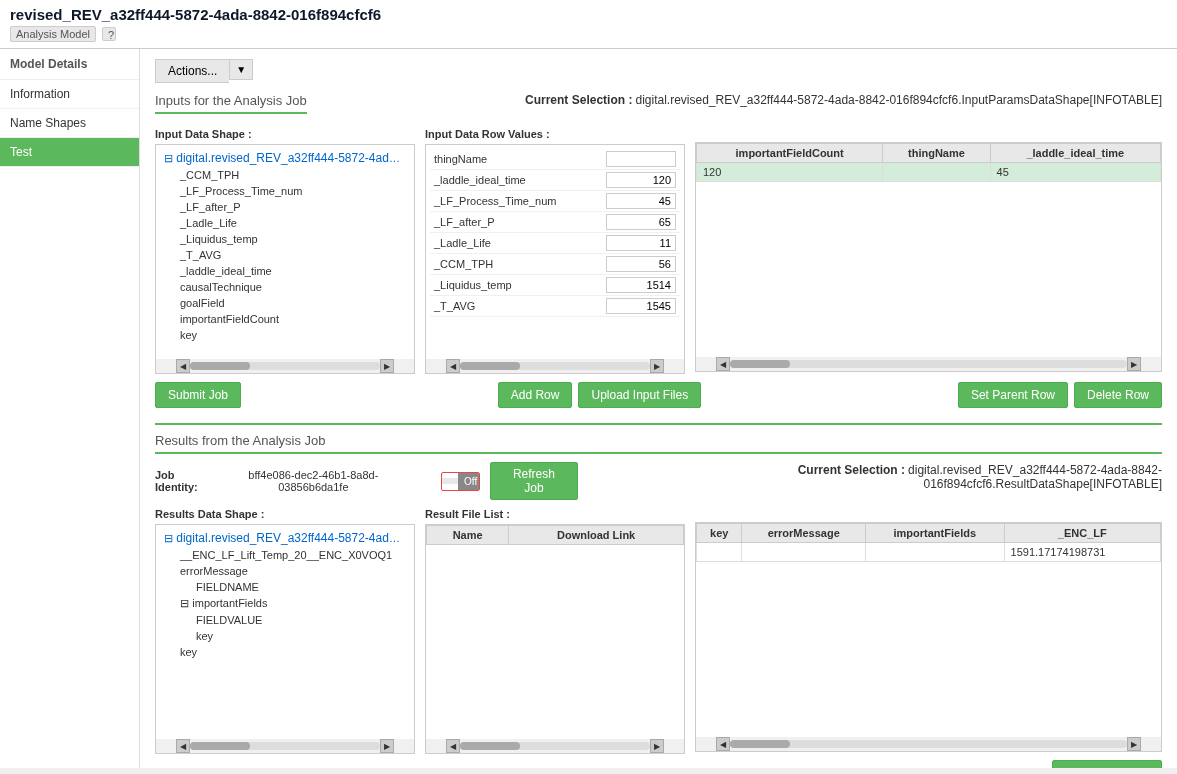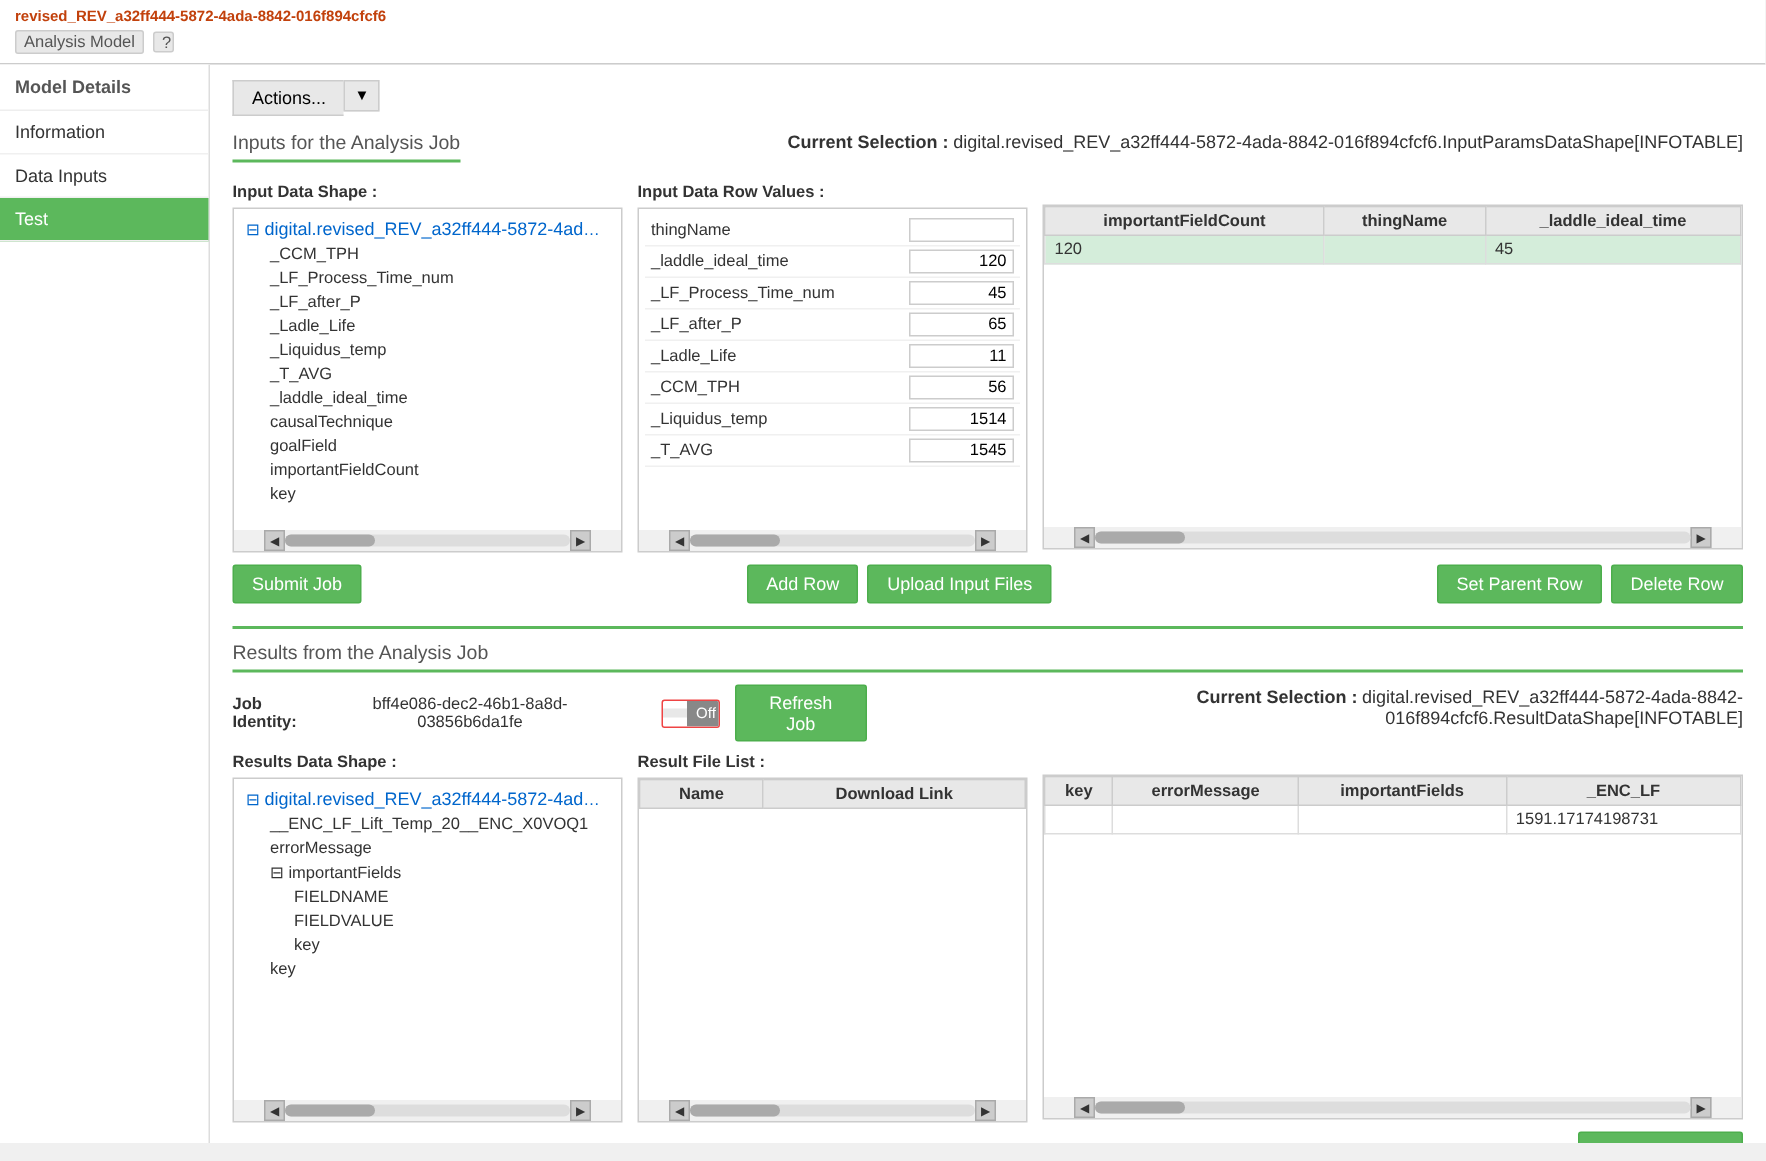--- a/index.html
+++ b/index.html
@@ -1,19 +1,19 @@
 <!DOCTYPE html>
 <html><head>
   <meta charset="utf-8">
   <style>
     * { box-sizing: border-box; margin: 0; padding: 0; font-family: Arial, sans-serif; font-size: 12px; }
     body { background: #f0f0f0; color: #333; }
     
     .app-header { background: #fff; border-bottom: 1px solid #ccc; padding: 6px 10px; }
-    .app-title { font-size: 10px; font-weight: bold; color: #c2410c; }
+    .app-title { font-size: 15px; font-weight: bold; color: #0f172a; }
     .app-subtitle { display: flex; align-items: center; gap: 6px; margin-top: 3px; }
     .app-subtitle span { font-size: 11px; color: #555; background: #e8e8e8; border: 1px solid #ccc; padding: 1px 5px; border-radius: 2px; }
     .help-icon { display: inline-block; width: 14px; height: 14px; border-radius: 50%; border: 1px solid #666; text-align: center; line-height: 12px; font-size: 10px; cursor: pointer; color: #555; }
     
     .main-layout { display: flex; height: calc(100vh - 55px); }
     
     .sidebar { width: 140px; background: #fff; border-right: 1px solid #ddd; flex-shrink: 0; }
     .sidebar-header { padding: 8px 10px; font-size: 12px; font-weight: bold; color: #555; border-bottom: 1px solid #eee; }
     .sidebar-item { padding: 7px 10px; cursor: pointer; color: #333; border-bottom: 1px solid #f0f0f0; }
     .sidebar-item.active { background: #5cb85c; color: #fff; }
@@ -91,21 +91,21 @@
   <div class="app-subtitle">
     <span>Analysis Model</span>
     <span class="help-icon">?</span>
   </div>
 </div>
 
 <div class="main-layout">
   <div class="sidebar">
     <div class="sidebar-header">Model Details</div>
     <div class="sidebar-item">Information</div>
-    <div class="sidebar-item">Data Inputs</div>
+    <div class="sidebar-item">Name Shapes</div>
     <div class="sidebar-item active">Test</div>
   </div>
 
   <div class="content">
     <div class="actions-bar">
       <button class="actions-btn">Actions...</button>
       <button class="actions-dropdown">▼</button>
     </div>
 
     <div>
@@ -261,22 +261,22 @@
 
         <div class="results-shape-panel">
           <div class="panel-label">Results Data Shape :</div>
           <div class="tree-container">
             <div class="tree-content">
               <div class="tree-item root">
                 ⊟ <span>digital.revised_REV_a32ff444-5872-4ada-884</span>
               </div>
               <div class="tree-item child">__ENC_LF_Lift_Temp_20__ENC_X0VOQ1</div>
               <div class="tree-item child">errorMessage</div>
+              <div class="tree-item child2">FIELDNAME</div>
               <div class="tree-item child">⊟ importantFields</div>
-              <div class="tree-item child2">FIELDNAME</div>
               <div class="tree-item child2">FIELDVALUE</div>
               <div class="tree-item child2">key</div>
               <div class="tree-item child">key</div>
             </div>
             <div class="tree-scrollbar">
               <div class="scroll-arrow">◀</div>
               <div class="scrollbar-track">
                 <div class="scrollbar-thumb"></div>
               </div>
               <div class="scroll-arrow">▶</div>

